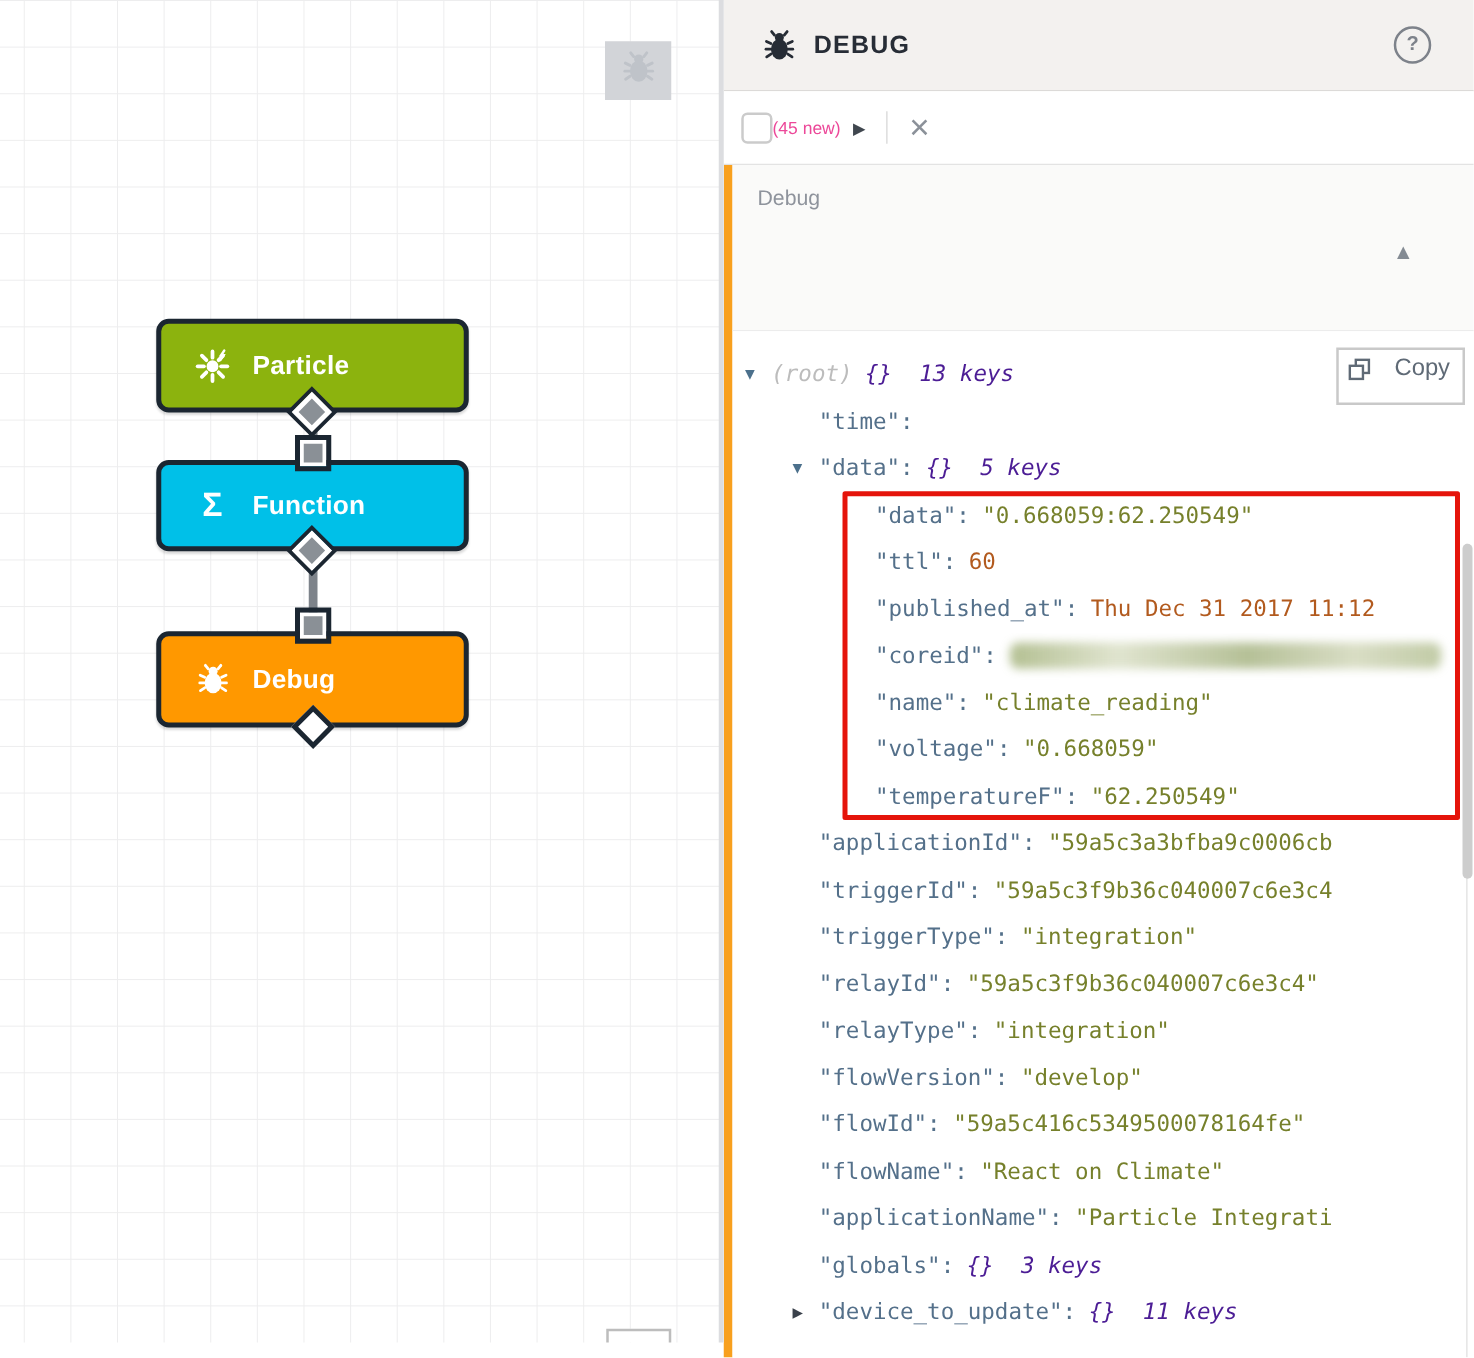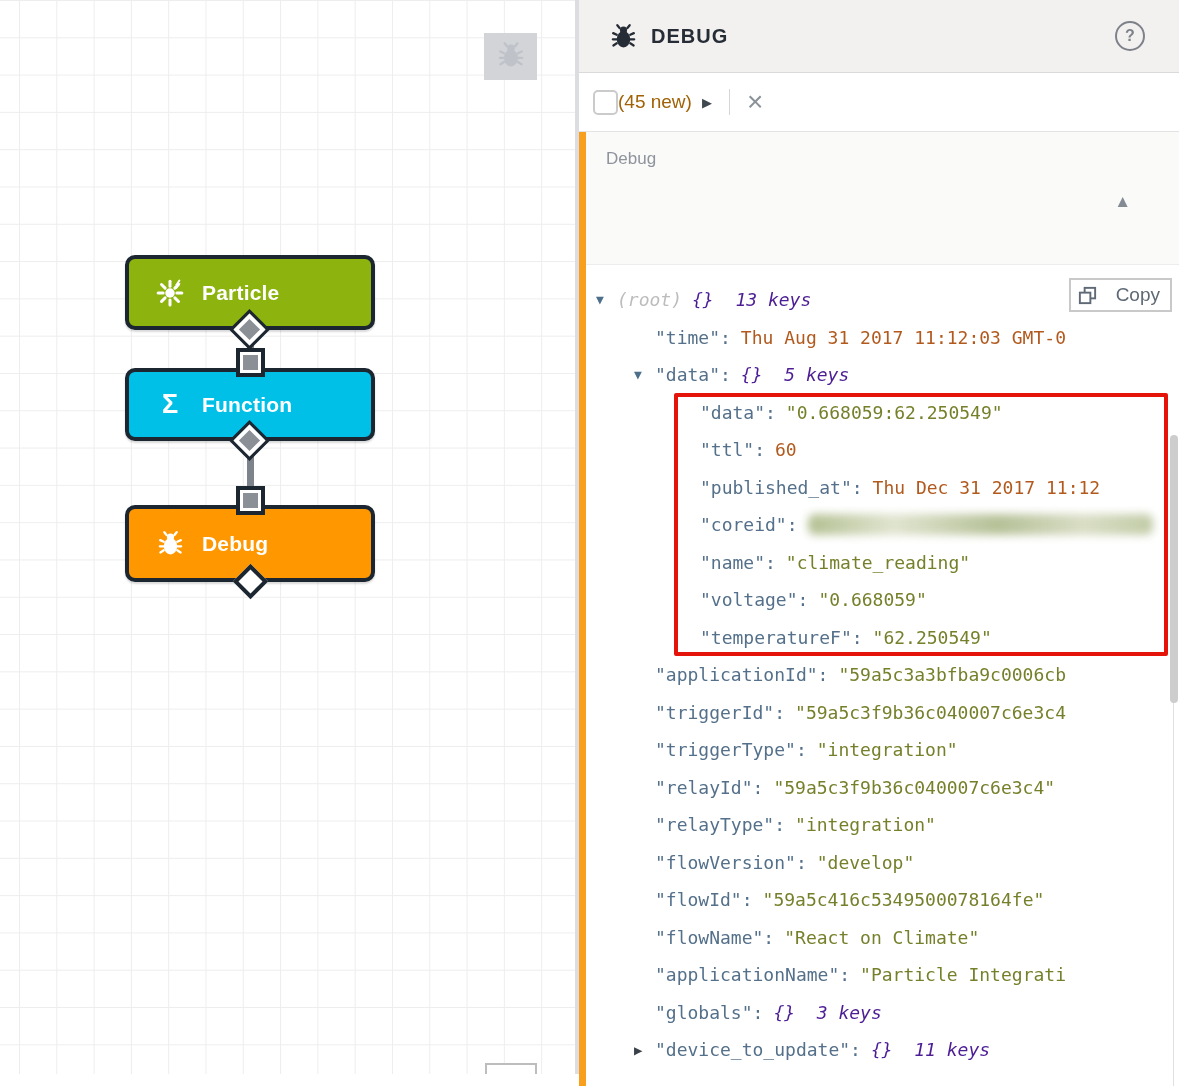--- a/index.html
+++ b/index.html
@@ -75,21 +75,21 @@
   .help-icon{
     width:26px;height:26px;border:2.5px solid #7d828a;border-radius:50%;
     color:#7d828a;font-size:16px;font-weight:700;display:flex;align-items:center;justify-content:center;
   }
   .controls-row{
     height:59px;flex:0 0 59px;background:#fff;border-bottom:1px solid #e3e3e3;
     display:flex;align-items:center;padding:0 26px 0 14px;box-sizing:border-box;
   }
   .checkbox{width:21px;height:21px;border:2px solid #cbcbcb;border-radius:5px;background:#fff;}
   .expand-label{margin-left:15px;font-size:20px;color:#4b5058;flex:1;}
-  .new-count{font-size:19px;color:#a16207;}
+  .new-count{font-size:14px;color:#ec4899;}
   .play-glyph{font-size:13px;color:#40474f;margin-left:10px;}
   .v-divider{width:1px;height:26px;background:#d6d6d6;margin:0 17px;}
   .close-glyph{font-size:28px;color:#8b9199;line-height:1;font-weight:300;}
 
   .message{
     flex:1;display:flex;flex-direction:column;border-left:7px solid #f8a01e;min-height:0;
   }
   .msg-header{
     position:relative;height:133px;flex:0 0 133px;background:#fafaf9;
     border-bottom:1px solid #ececec;padding:17px 20px 0;box-sizing:border-box;
@@ -117,21 +117,21 @@
   .jval.str{color:#76802b;}
   .jval.num{color:#b25a1e;}
   .jval.meta{color:#4c1d95;font-style:italic;}
   .blur-blob{
     margin-left:10px;width:345px;height:21px;border-radius:7px;
     background:linear-gradient(90deg,rgba(118,140,58,.55),rgba(152,166,96,.3) 25%,rgba(108,130,48,.5) 55%,rgba(145,158,88,.35) 80%,rgba(118,140,58,.45));
     filter:blur(4px);
   }
   .copy-btn{
     position:absolute;top:13px;right:7px;background:#fff;border:2px solid #c9c9c9;
-    display:flex;align-items:center;padding:4px 10px 4px 6px;
+    display:flex;align-items:center;padding:4px 10px 16px 6px;
     font-family:"Liberation Sans",sans-serif;font-size:19px;color:#5f6a76;cursor:pointer;gap:17px;
   }
   .copy-btn svg{margin-right:1px;}
   .red-box{
     position:absolute;left:88px;top:128px;width:494px;height:263px;
     border:4px solid #e5140b;border-radius:2px;box-sizing:border-box;pointer-events:none;
   }
   .scroll-track{position:absolute;right:5px;top:170px;bottom:0;width:1px;background:#e0e0e0;}
   .scroll-thumb{position:absolute;right:1px;top:170px;width:8px;height:268px;background:#cdcdcd;border-radius:4px;}
 </style>
@@ -249,21 +249,20 @@
           <span>Copy</span>
         </div>
 
         <div class="jrow lvl0">
           <span class="marker">▼</span>
           <span class="jkey root">(root)</span>
           <span class="jval meta">{}  13 keys</span>
         </div>
         <div class="jrow lvl1">
           <span class="jkey">"time":</span>
-          <span class="jval num">Thu Aug 31 2017 11:12:03 GMT-0</span>
         </div>
         <div class="jrow lvl1m">
           <span class="marker">▼</span>
           <span class="jkey">"data":</span>
           <span class="jval meta">{}  5 keys</span>
         </div>
         <div class="jrow lvl2">
           <span class="jkey">"data":</span>
           <span class="jval str">"0.668059:62.250549"</span>
         </div>

